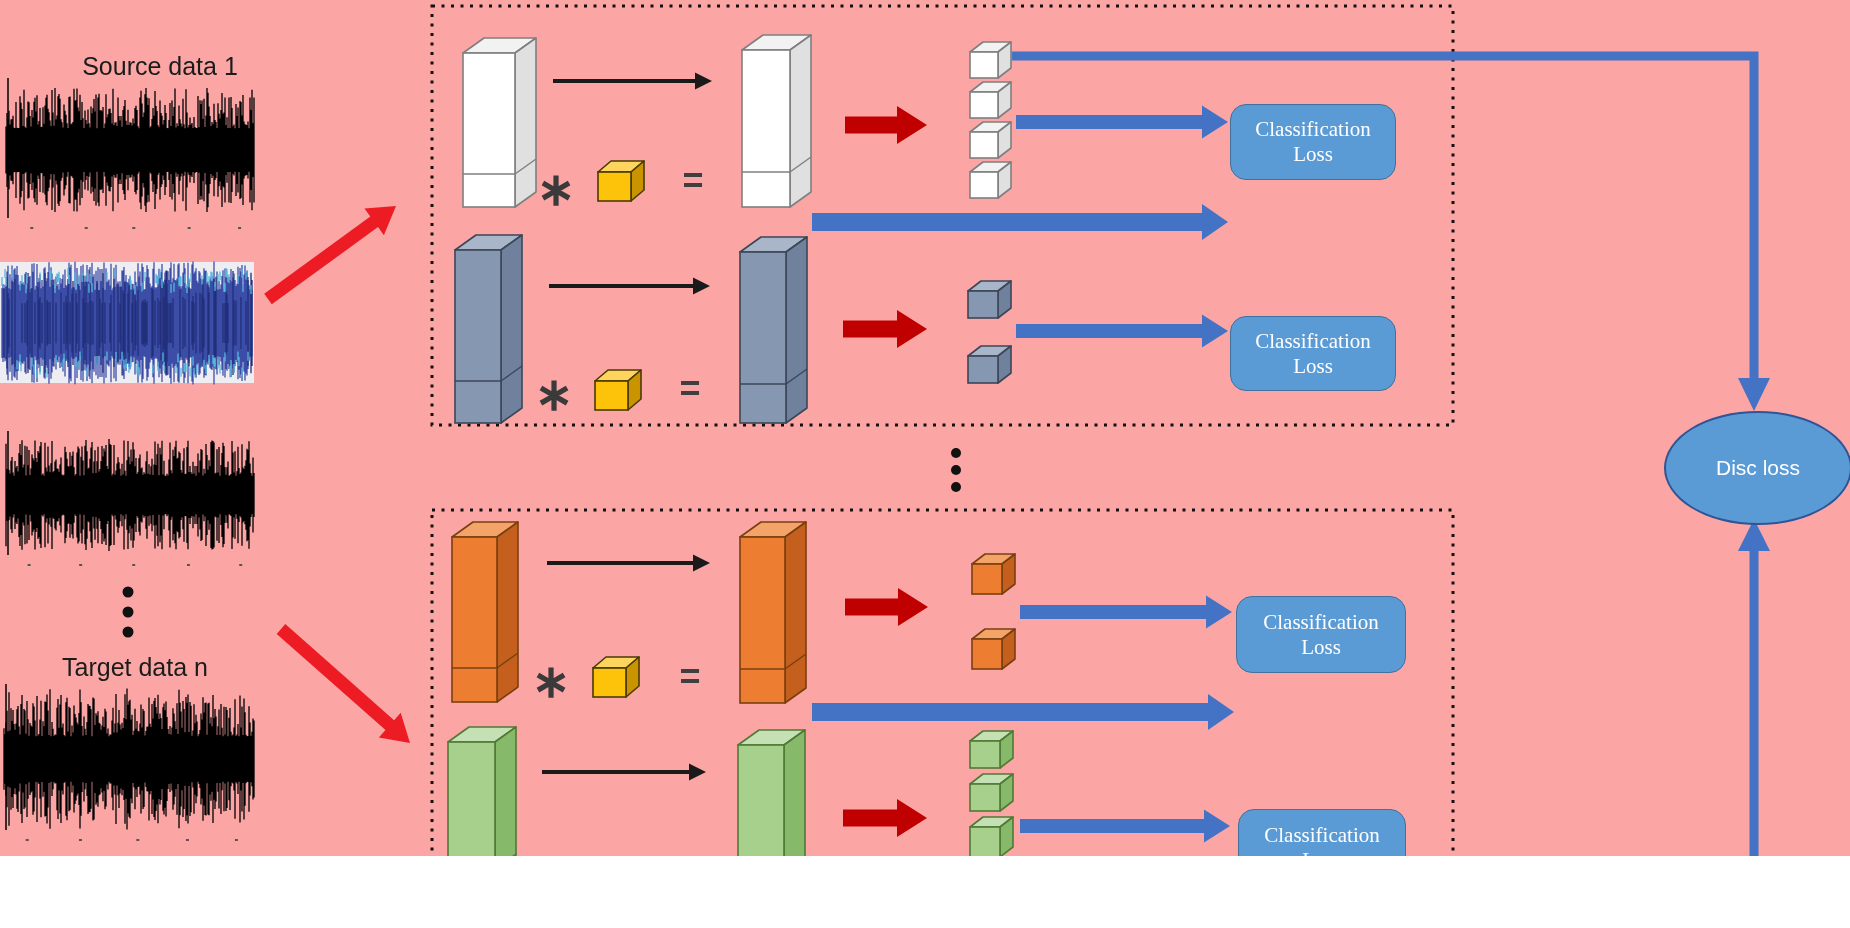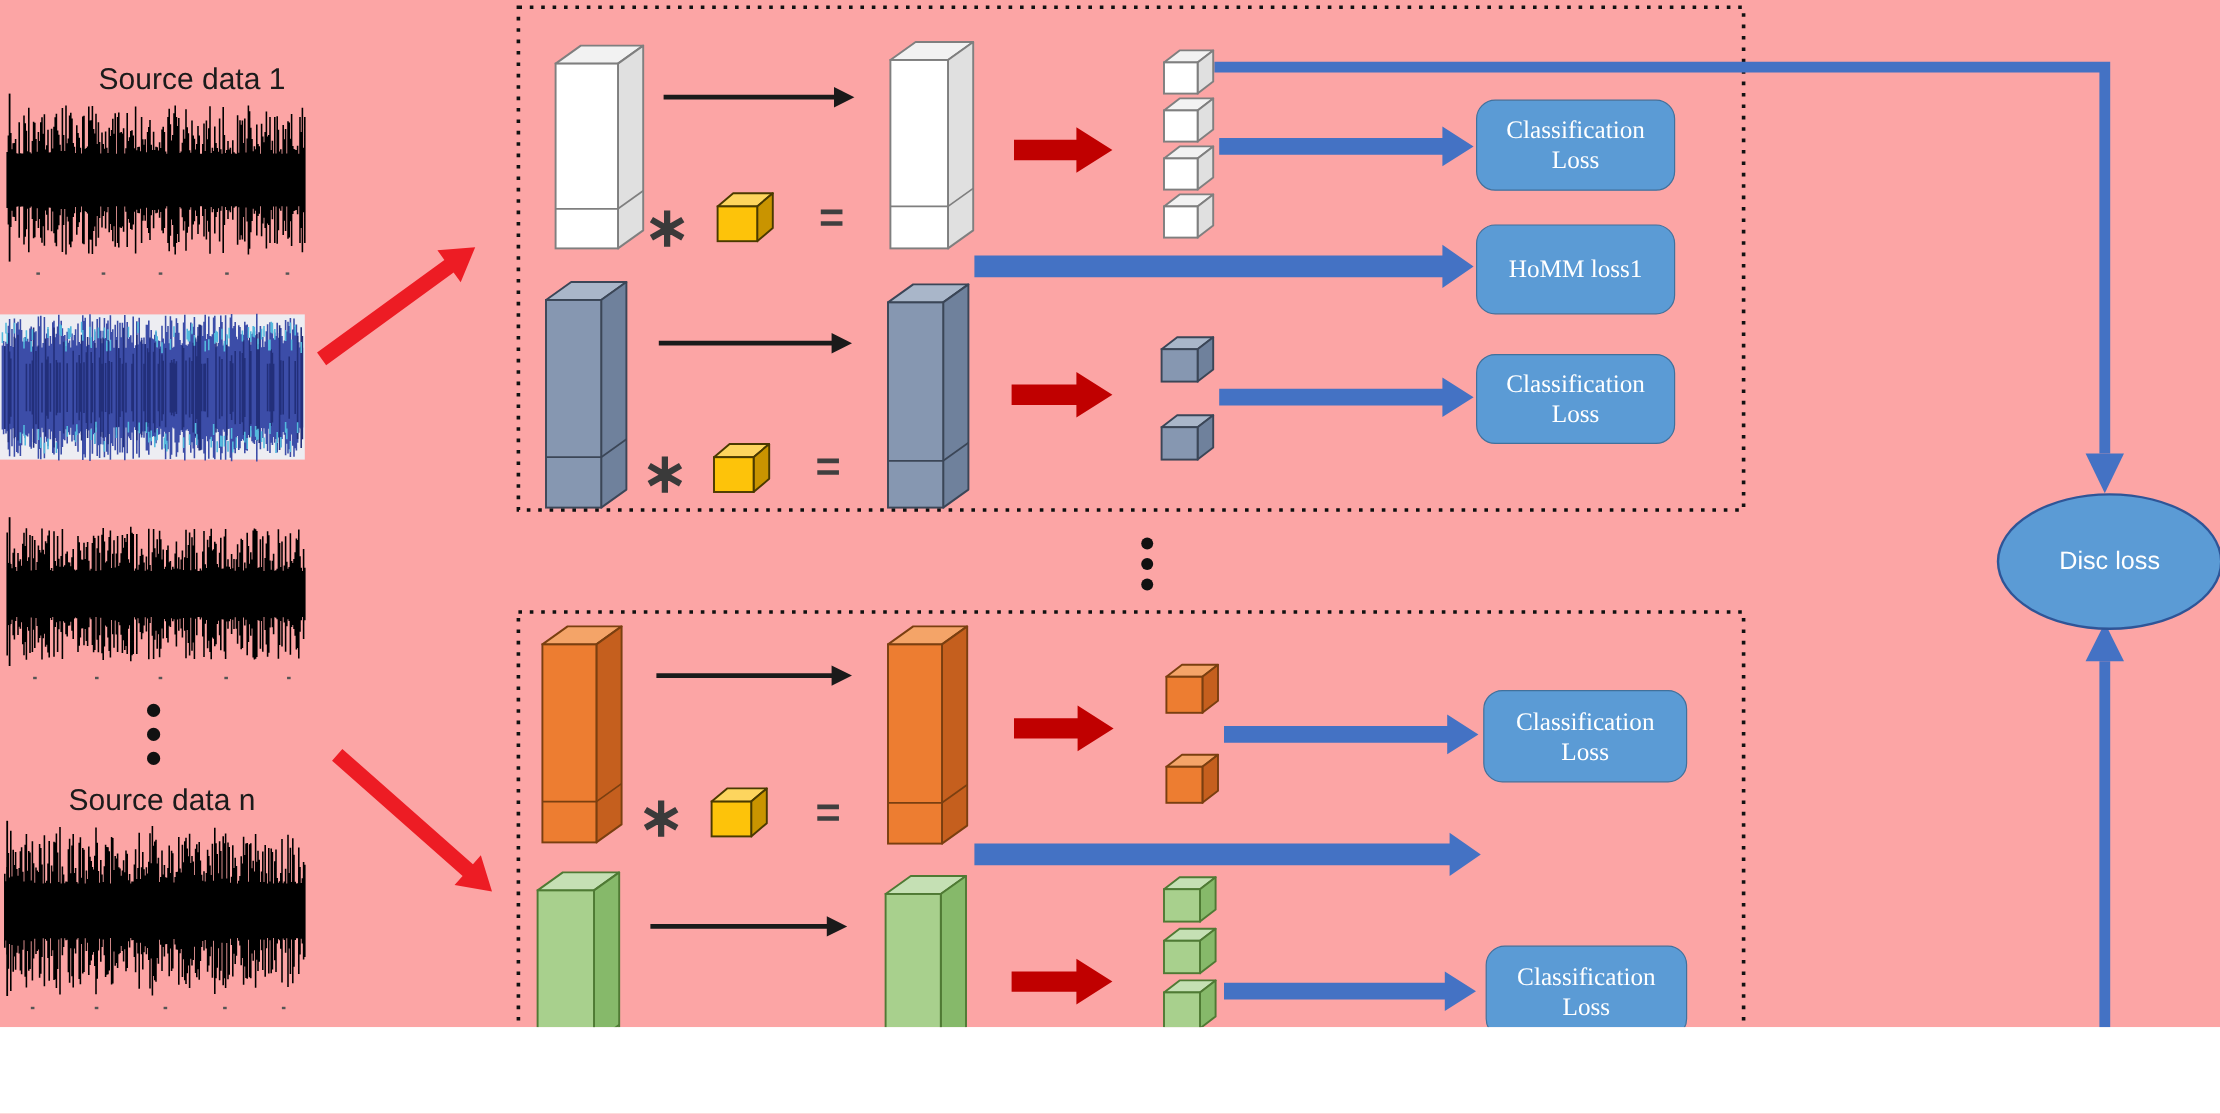--- a/index.html
+++ b/index.html
@@ -3,21 +3,21 @@
 <meta charset="utf-8">
 <style>
   html,body{margin:0;padding:0;background:#fff;}
   .canvas{position:relative;width:1850px;height:856px;background:#fca5a5;overflow:hidden;
           font-family:"Liberation Sans",sans-serif;}
   svg#gfx{position:absolute;left:0;top:0;}
   .sig-label{position:absolute;width:250px;text-align:center;font-size:25px;color:#1b1b1b;
              font-family:"Liberation Sans",sans-serif;white-space:nowrap;}
   .loss-box{position:absolute;background:#5b9bd5;border:1.6px solid #41719c;border-radius:16px;
             display:flex;align-items:center;justify-content:center;text-align:center;
-            color:#ffffff;font-family:"Liberation Serif",serif;font-size:21px;line-height:1.18;}
+            color:#ffffff;font-family:"Liberation Serif",serif;font-size:21px;line-height:1.18;margin-top:21px;}
   .disc{position:absolute;left:1664px;top:411px;width:184px;height:110px;border-radius:50%;
         background:#5b9bd5;border:2px solid #2f5597;display:flex;align-items:center;justify-content:center;
         color:#ffffff;font-size:21px;font-family:"Liberation Sans",sans-serif;}
   .op{position:absolute;transform:translate(-50%,-50%);color:#3a3a3a;line-height:1;}
   .op-mul{font-size:46px;font-weight:700;}
   .op-eq{font-size:36px;font-weight:700;color:#3f3f3f;}
 </style>
 </head>
 <body>
 
@@ -240,38 +240,35 @@
         <circle cx="128" cy="632" r="5.5" fill="#111"></circle>
       </g>
       <g>
         <circle cx="956" cy="453" r="5" fill="#111"></circle>
         <circle cx="956" cy="470" r="5" fill="#111"></circle>
         <circle cx="956" cy="487" r="5" fill="#111"></circle>
       </g>
     </svg>
 
   <div class="sig-label" style="left:35px;top:52px">Source data 1</div>
-  <div class="sig-label" style="left:10px;top:653px">Source data n</div>
+  <div class="sig-label" style="left:10px;top:653px">Target data n</div>
 
   <span class="op op-mul" style="left:556px;top:189px">∗</span>
   <span class="op op-eq" style="left:693px;top:181px">=</span>
   <span class="op op-mul" style="left:554px;top:394px">∗</span>
   <span class="op op-eq" style="left:690px;top:389px">=</span>
   <span class="op op-mul" style="left:551px;top:681px">∗</span>
   <span class="op op-eq" style="left:690px;top:677px">=</span>
   <span class="op op-mul" style="left:548px;top:885px">∗</span>
   <span class="op op-eq" style="left:686px;top:880px">=</span>
 
   <div class="loss-box" style="left:1230px;top:83px;width:164px;height:74px">
     <div><span>Classification</span><br>
          <span>Loss</span></div>
   </div>
-  <div class="loss-box" style="left:1230px;top:187px;width:164px;height:73px">
-    <div>HoMM loss1</div>
-  </div>
   <div class="loss-box" style="left:1230px;top:295px;width:164px;height:73px">
     <div><span>Classification</span><br>
          <span>Loss</span></div>
   </div>
 
   <div class="loss-box" style="left:1236px;top:575px;width:168px;height:75px">
     <div><span>Classification</span><br>
          <span>Loss</span></div>
   </div>
   <div class="loss-box" style="left:1238px;top:788px;width:166px;height:75px">

